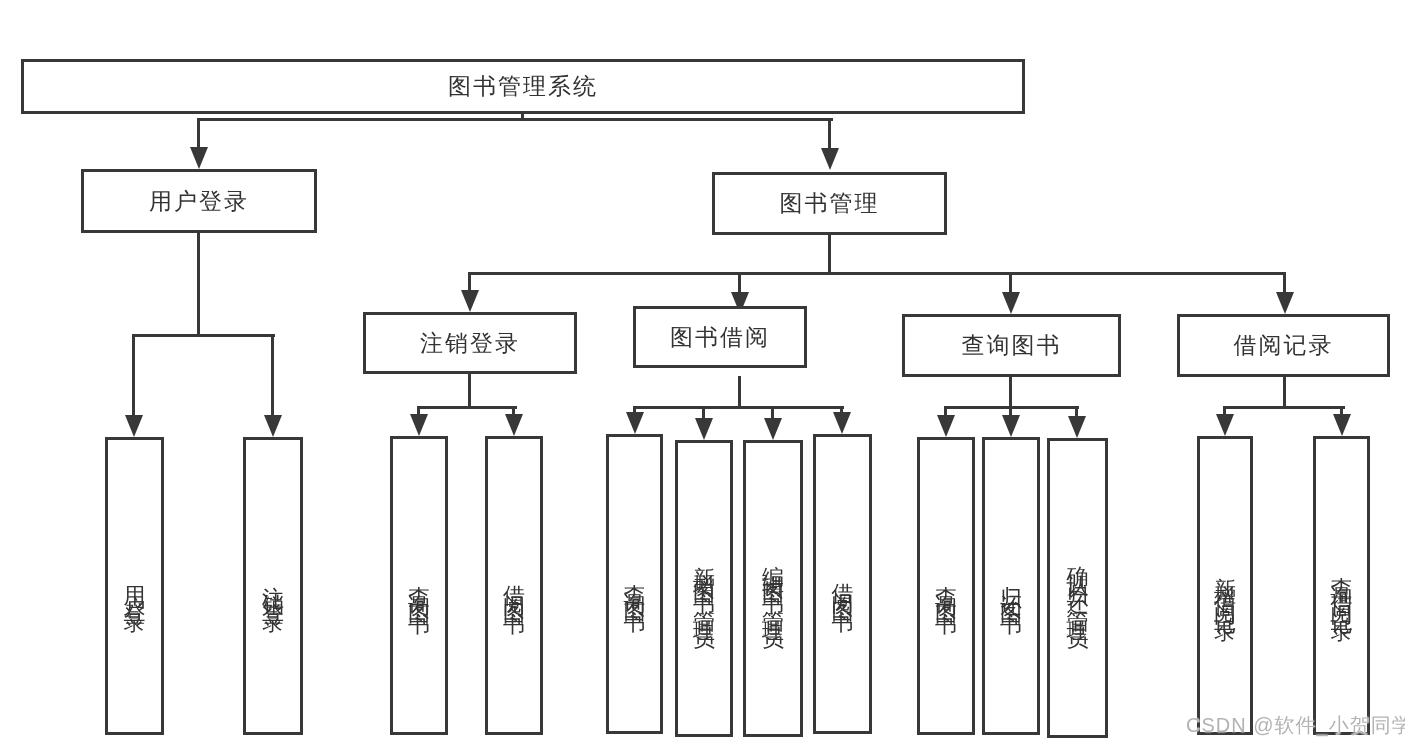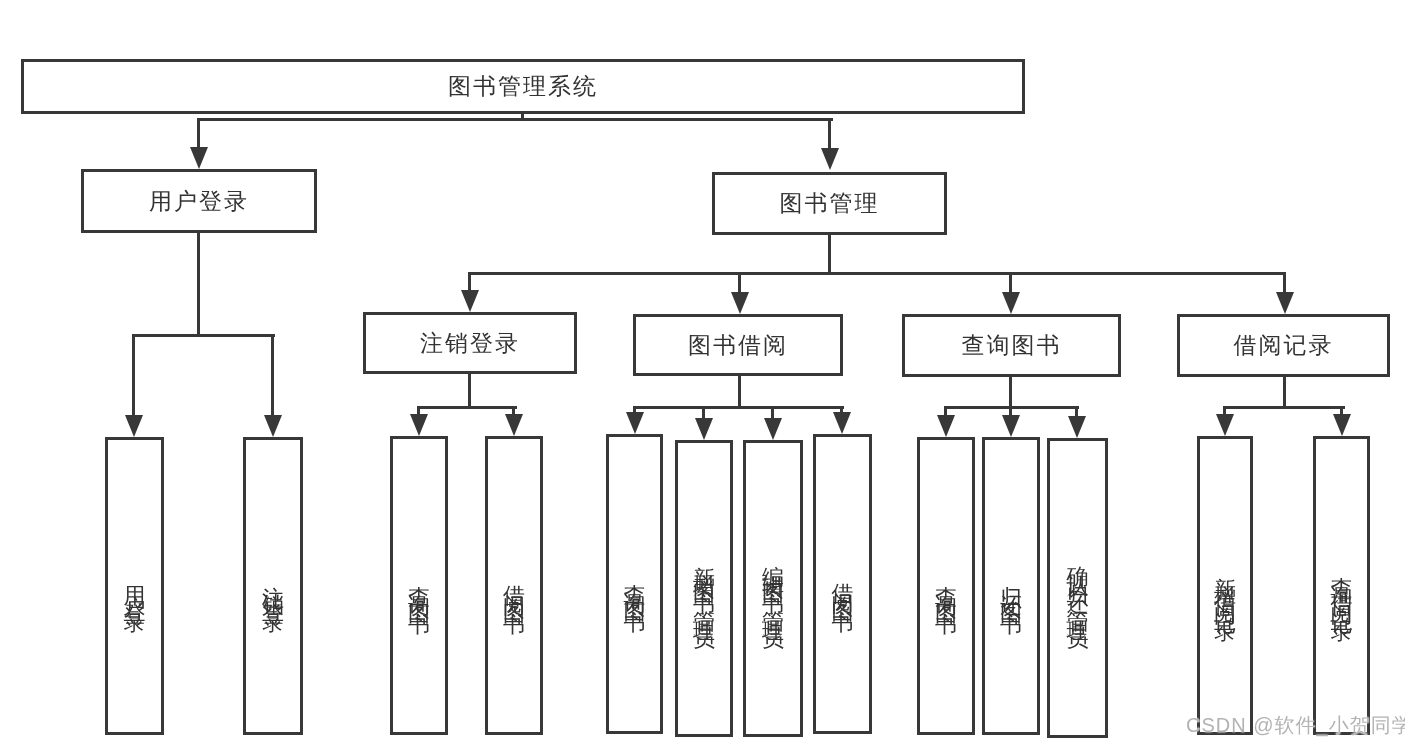--- a/index.html
+++ b/index.html
@@ -74,21 +74,21 @@
   <div class="box" style="left:81px; top:169px; width:236px; height:64px;">
     <span class="hlabel">用户登录</span>
   </div>
   <div class="box" style="left:712px; top:172px; width:235px; height:63px;">
     <span class="hlabel">图书管理</span>
   </div>
 
   <div class="box" style="left:363px; top:312px; width:214px; height:62px;">
     <span class="hlabel">注销登录</span>
   </div>
-  <div class="box" style="left:633px; top:314px; width:210px; height:62px;">
+  <div class="box" style="left:633px; top:306px; width:174px; height:62px;">
     <span class="hlabel">图书借阅</span>
   </div>
   <div class="box" style="left:902px; top:314px; width:219px; height:63px;">
     <span class="hlabel">查询图书</span>
   </div>
   <div class="box" style="left:1177px; top:314px; width:213px; height:63px;">
     <span class="hlabel">借阅记录</span>
   </div>
 
   <div class="box" style="left:105px; top:437px; width:59px; height:298px;">

